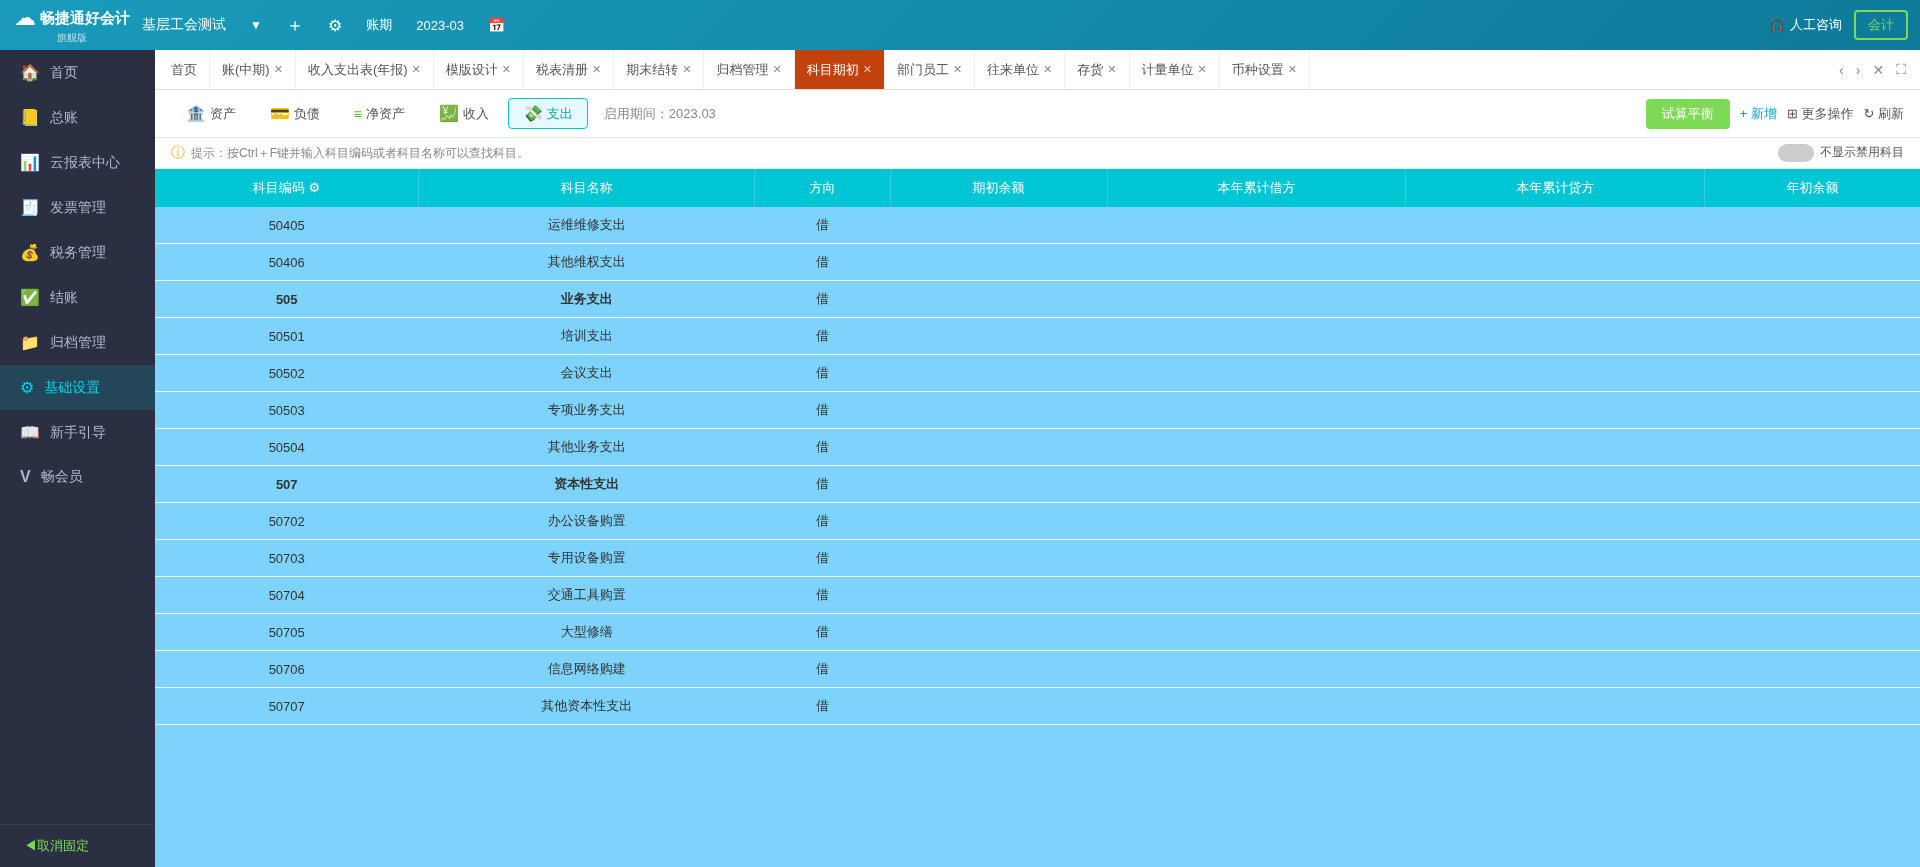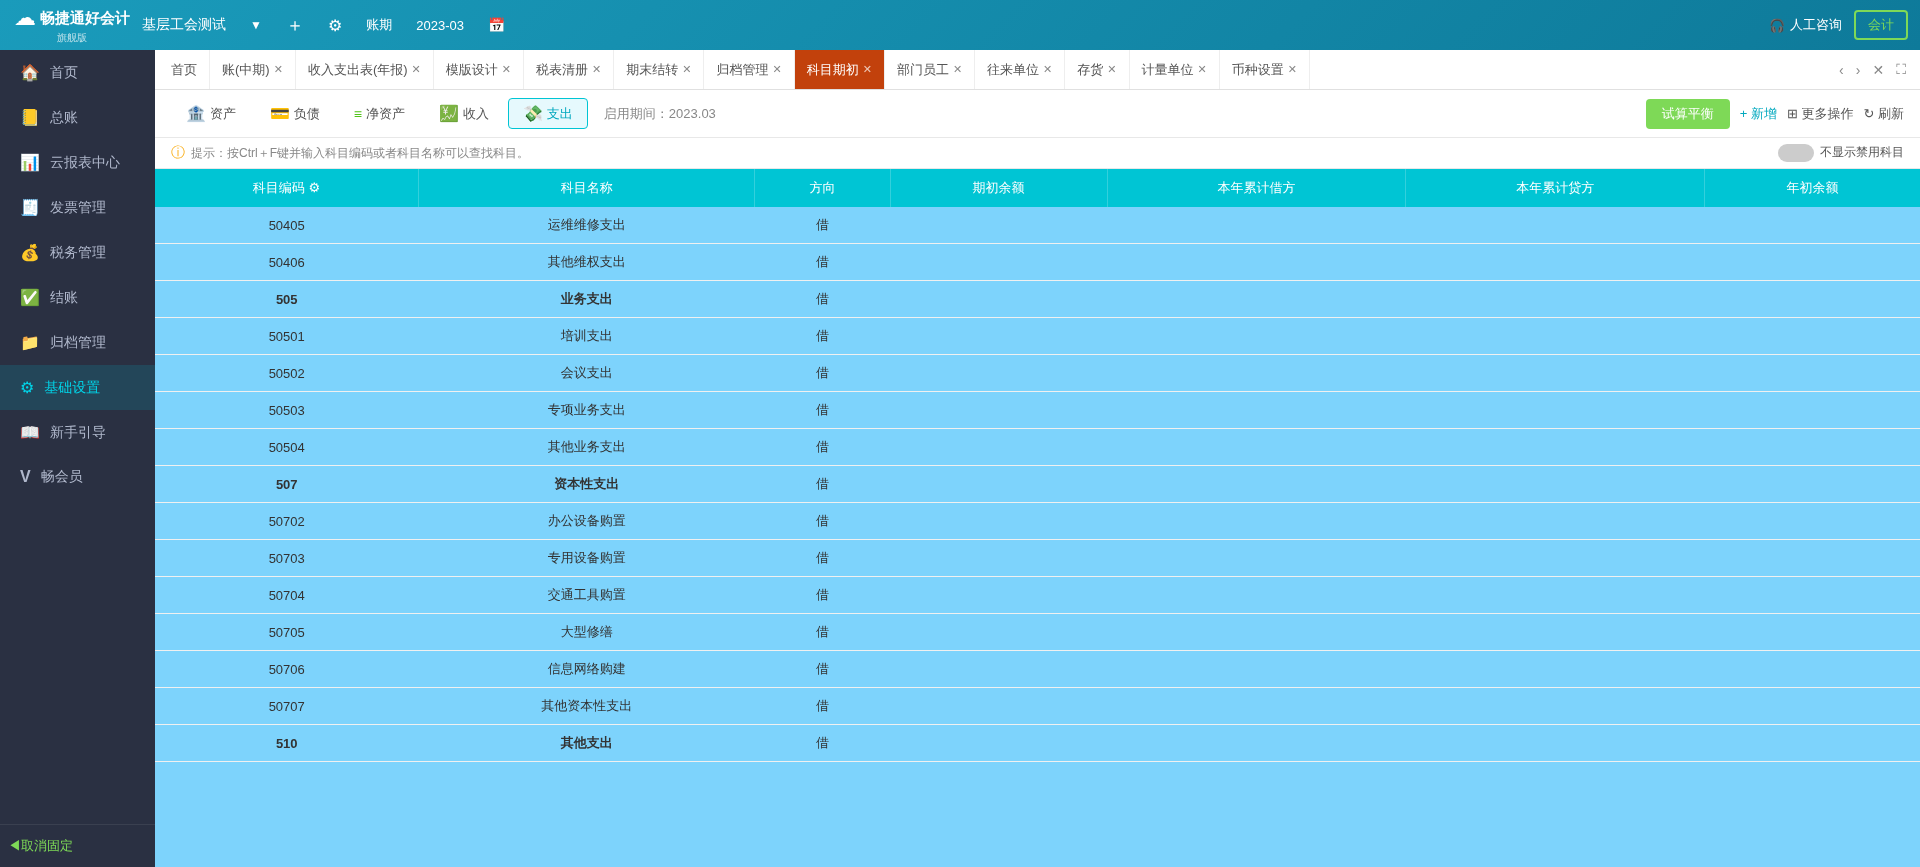--- a/index.html
+++ b/index.html
@@ -41,21 +41,21 @@
       background: #2a3042; color: #ccc;
       display: flex; flex-direction: column;
     }
     .sidebar-item {
       display: flex; align-items: center; gap: 10px;
       padding: 13px 20px; cursor: pointer; font-size: 14px; color: #b0b8cc;
     }
     .sidebar-item.active { background: rgba(0,200,220,0.15); color: #00d4e8; }
     .sidebar-item .icon { font-size: 16px; }
     .sidebar-bottom {
-      margin-top: auto; padding: 12px 8px;
+      margin-top: auto; padding: 12px 24px;
       display: flex; align-items: center; gap: 6px;
       color: #7ed957; cursor: pointer; font-size: 13px;
       border-top: 1px solid rgba(255,255,255,0.08);
       text-align: center;
     }
 
     
     .content-area { flex: 1; display: flex; flex-direction: column; overflow: hidden; }
 
     
@@ -449,28 +449,19 @@
     </tr>
               <tr>
       <td class="code-cell" style="">50707</td>
       <td class="name-cell" style="">其他资本性支出</td>
       <td>借</td>
       <td></td>
       <td></td>
       <td></td>
       <td></td>
     </tr>
-              <tr>
-      <td class="code-cell" style="font-weight:bold;">510</td>
-      <td class="name-cell" style="font-weight:bold;">其他支出</td>
-      <td>借</td>
-      <td></td>
-      <td></td>
-      <td></td>
-      <td></td>
-    </tr>
             </tbody>
         </table>
       </div>
 
     </div>
   </div>
 </div>
 
 </body></html>

